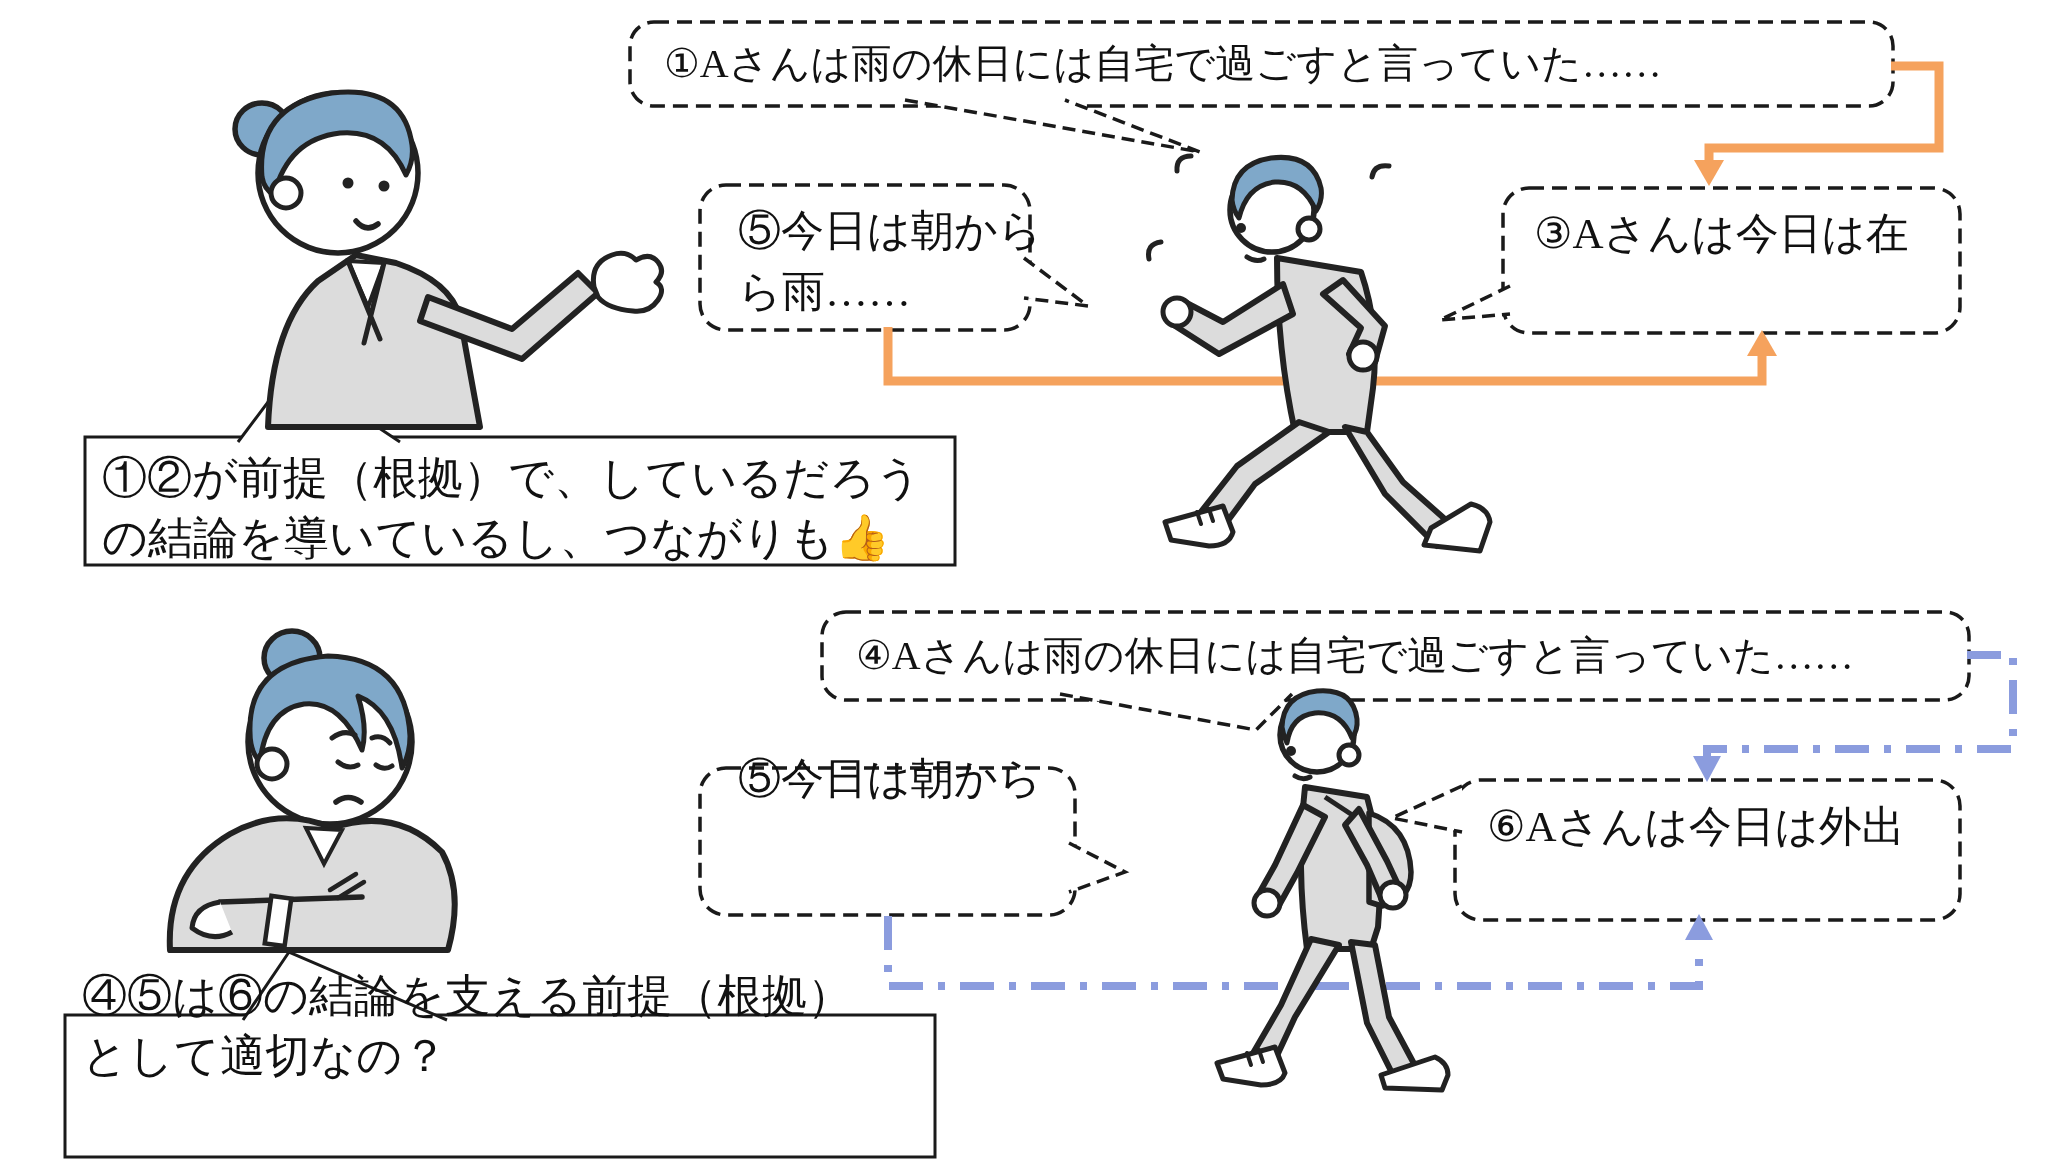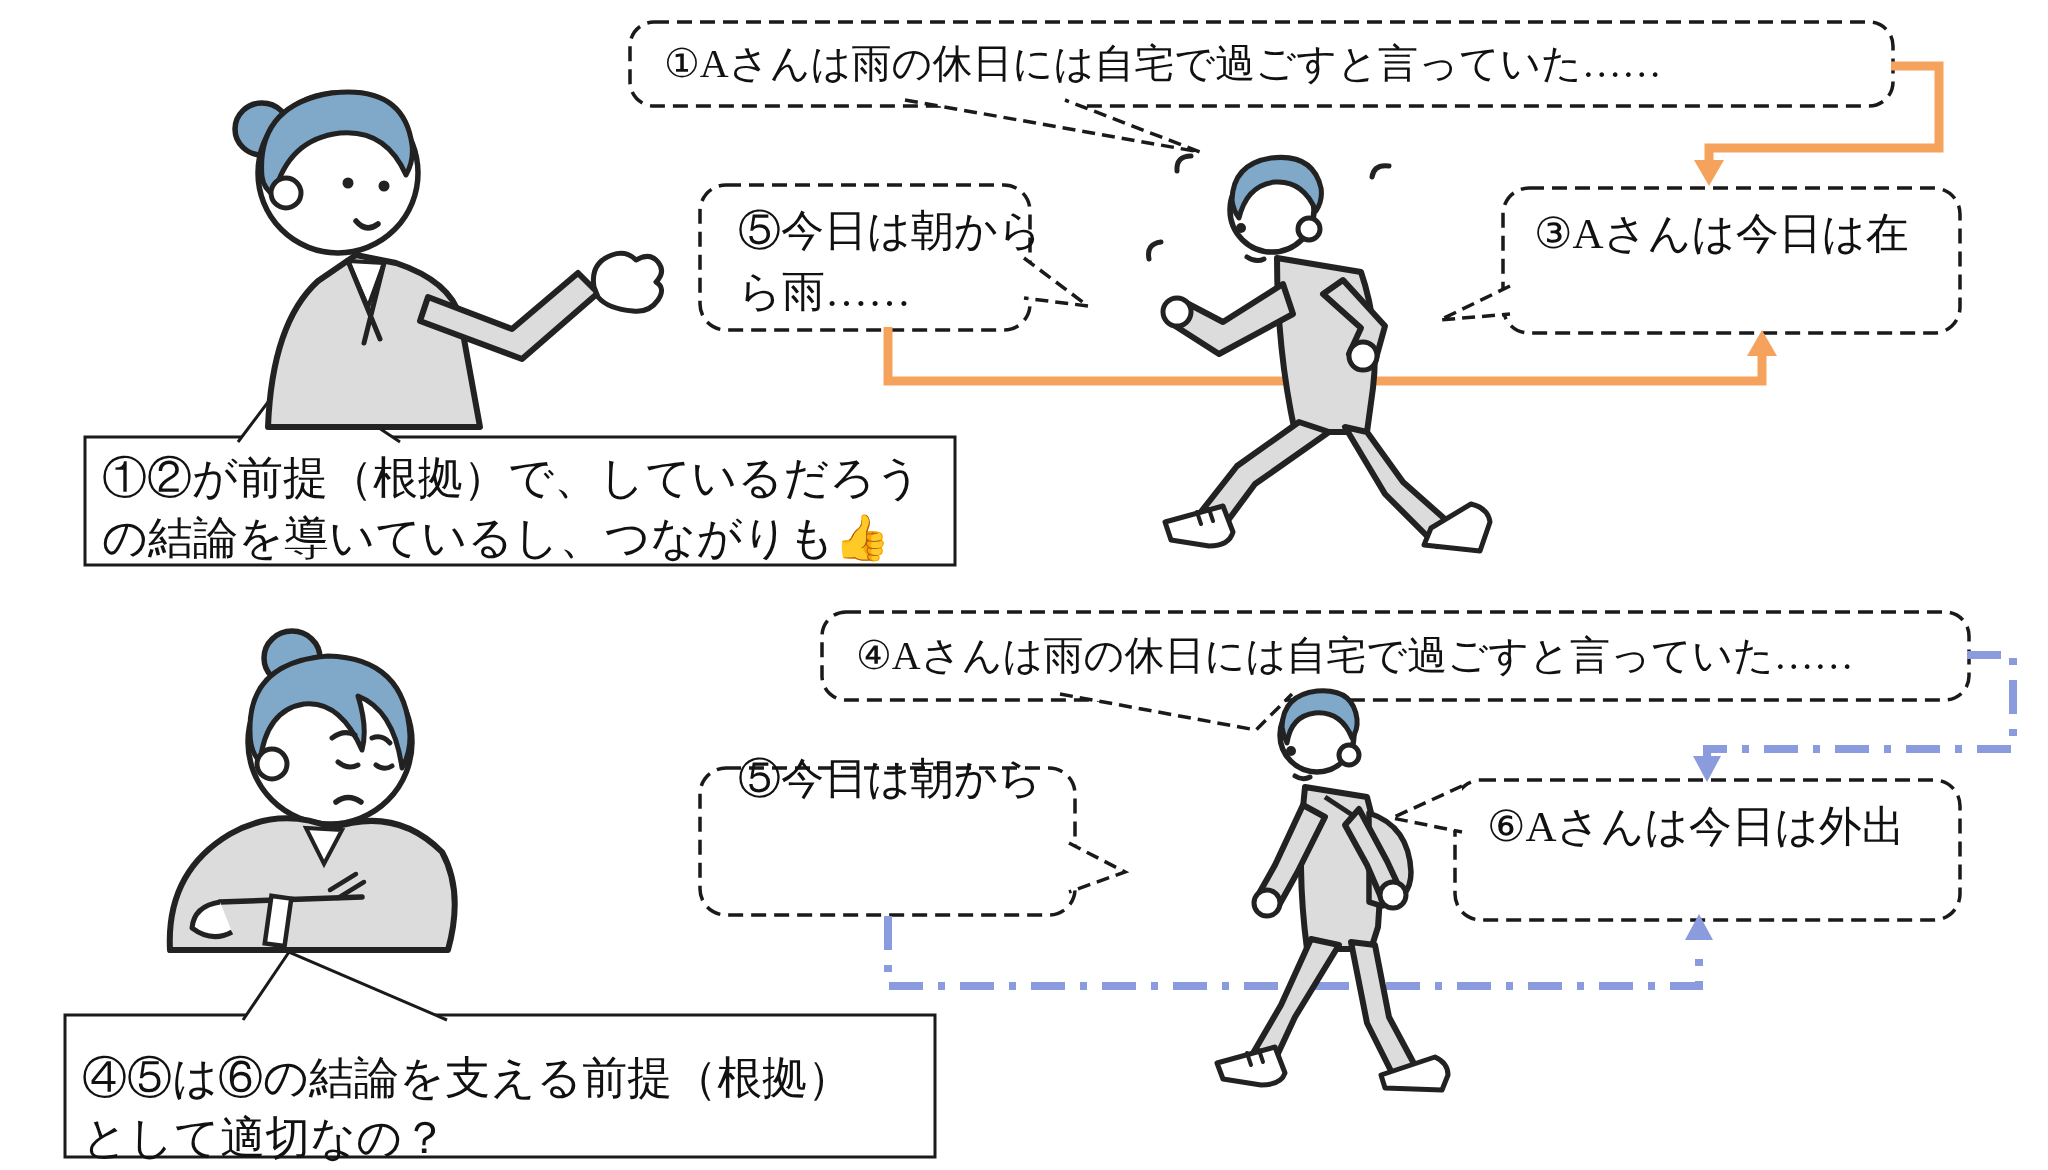--- a/index.html
+++ b/index.html
@@ -14,21 +14,21 @@
   .dbl{font-size:43px;line-height:1.42;}
   .boxtxt{font-size:45px;line-height:1.34;}
   
   #t-b1{left:664px;top:20px;height:86px;}
   #t-b2{left:738px;top:200px;}
   #t-b3{left:1534px;top:203px;}
   #t-b4{left:856px;top:610px;height:90px;}
   #t-b5{left:738px;top:748px;}
   #t-b6{left:1487px;top:796px;}
   #t-x1{left:102px;top:448px;}
-  #t-x2{left:82px;top:1048px;}
+  #t-x2{left:82px;top:966px;}
 </style>
 </head>
 <body>
 
 <div id="canvas">
 
   <svg id="artwork" viewBox="0 0 2048 1170">
 
     <g>
       <rect x="630" y="22" width="1263" height="84" rx="24" fill="#fff" stroke="#1A1A1A" stroke-width="3.5" stroke-dasharray="15 8"></rect>

